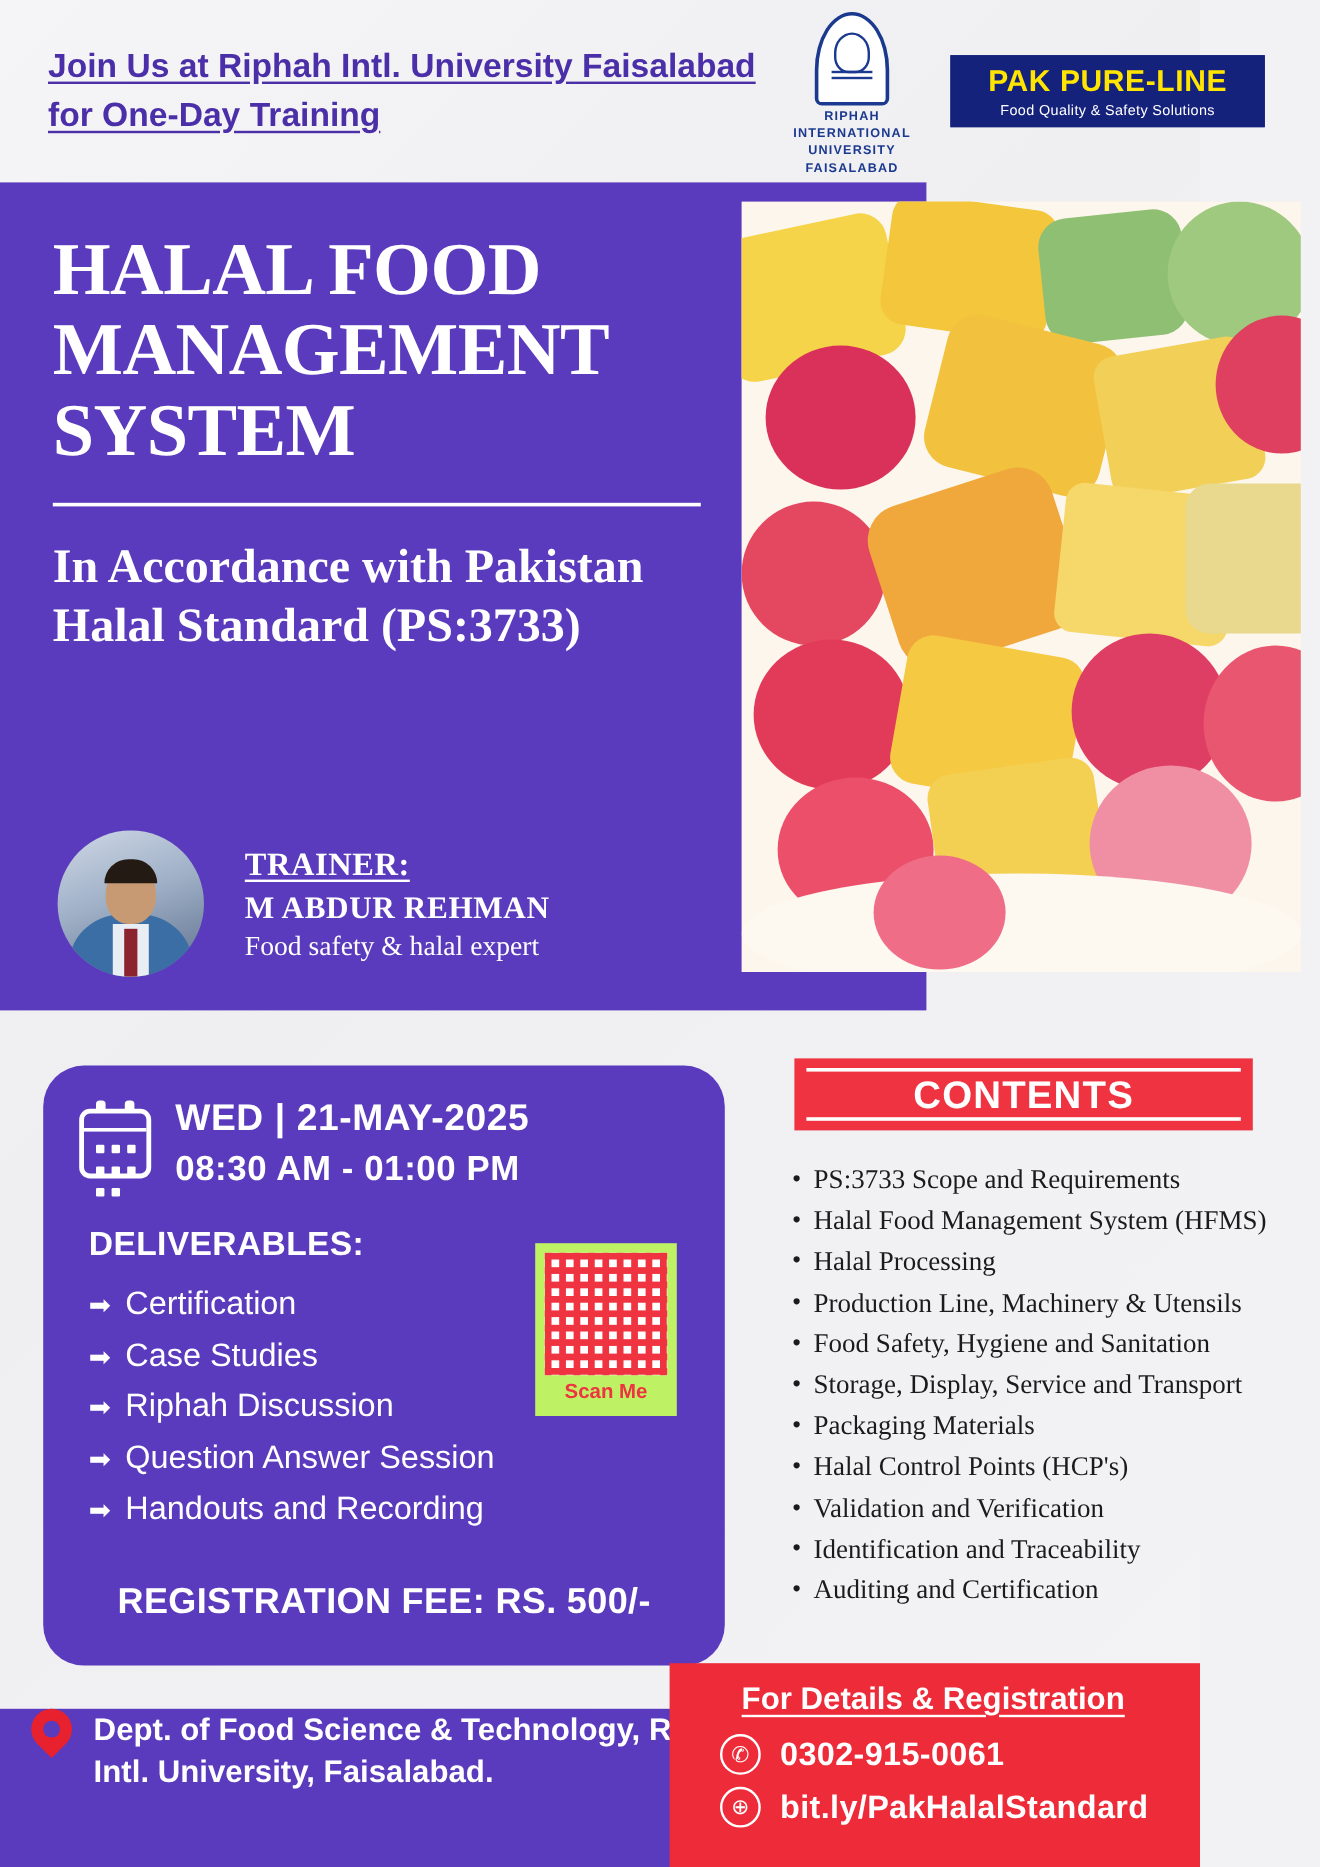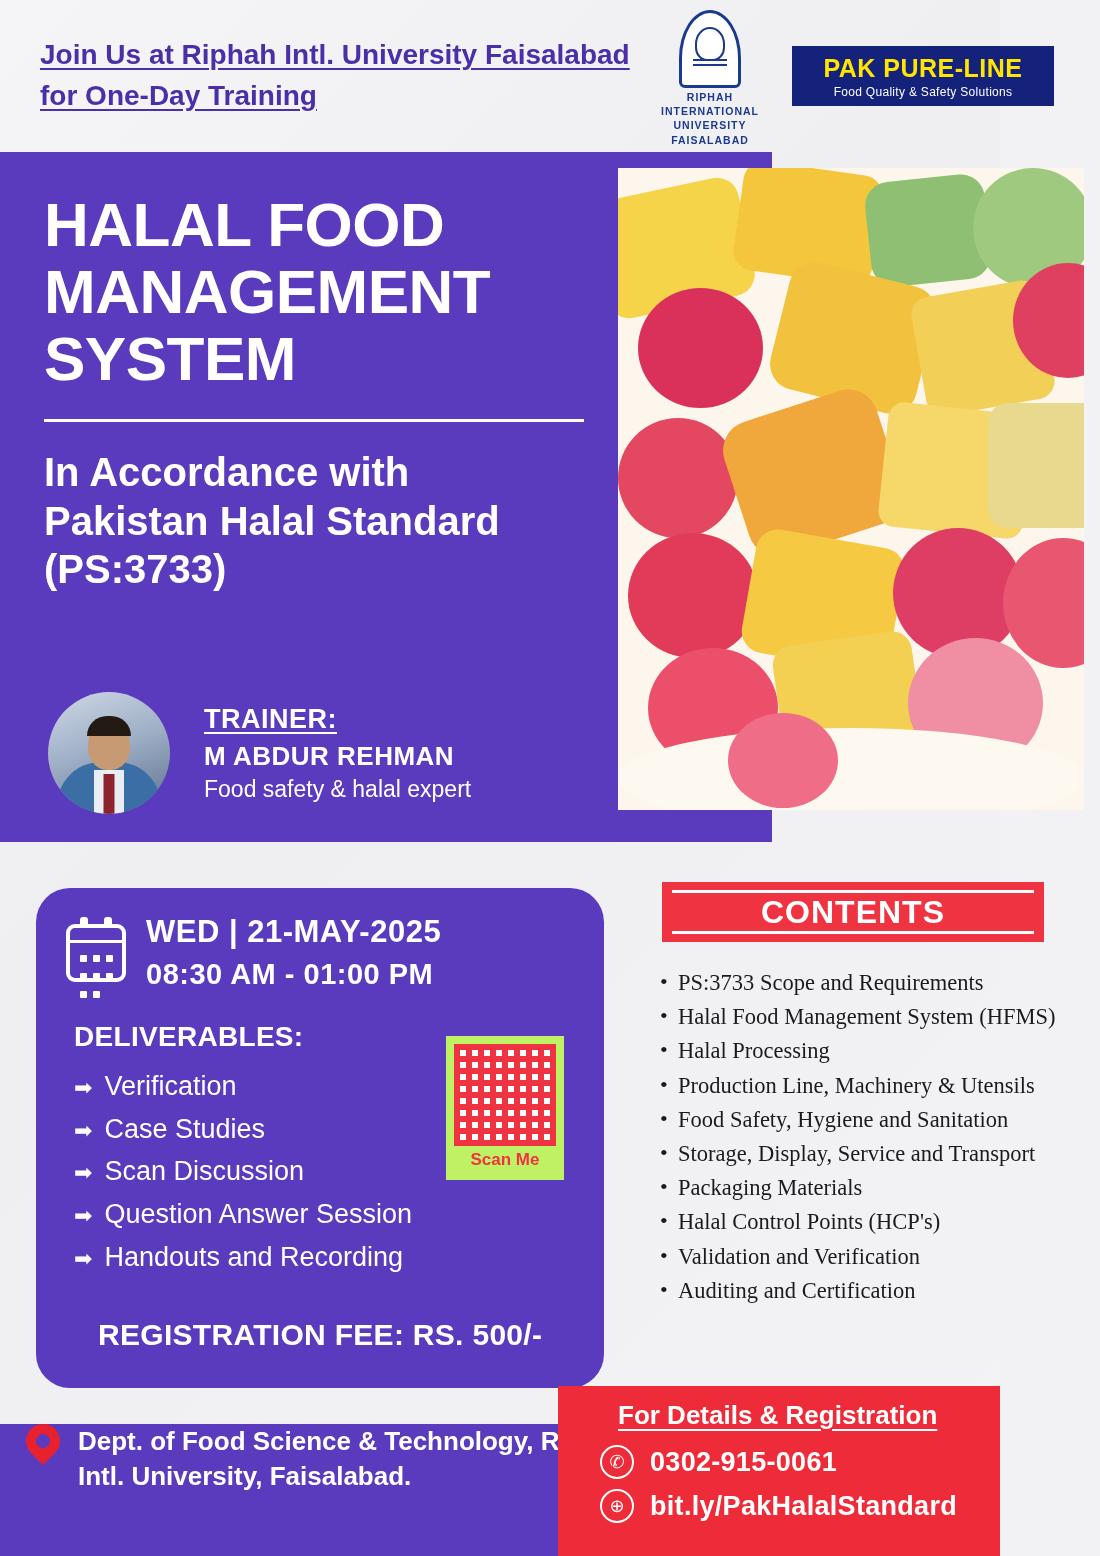--- a/index.html
+++ b/index.html
@@ -63,20 +63,21 @@
     border: 1px solid #15227c;
   }
   .pak-logo .l1 { color: #ffe500; font-size: 25px; font-weight: bold; letter-spacing: .5px; }
   .pak-logo .l2 { color: #ffffff; font-size: 12px; letter-spacing: .3px; margin-top: 2px; }
 
   
   .hero {
     position: absolute; top: 152px; left: 0;
     width: 772px; height: 690px;
     background: #5b3bbd;
+    font-family: Liberation Serif, serif;
   }
   .hero-title {
     margin: 40px 0 0 44px;
     width: 560px;
     color: #ffffff;
     font-size: 62px; font-weight: bold; line-height: 1.08;
     letter-spacing: -0.5px;
   }
   .hero-rule {
     margin: 26px 0 0 44px; width: 540px; height: 3px; background: #ffffff;
@@ -301,29 +302,29 @@
       <div>
         <div class="sched-date">WED | 21-MAY-2025</div>
         <div class="sched-time">08:30 AM - 01:00 PM</div>
       </div>
     </div>
 
     <div class="deliv-title">DELIVERABLES:</div>
     <ul class="deliv-list">
       <li>
           <span class="arrow">➡</span>
-          <span>Verification</span>
+          <span>Certification</span>
         </li>
       <li>
           <span class="arrow">➡</span>
           <span>Case Studies</span>
         </li>
       <li>
           <span class="arrow">➡</span>
-          <span>Scan Discussion</span>
+          <span>Riphah Discussion</span>
         </li>
       <li>
           <span class="arrow">➡</span>
           <span>Question Answer Session</span>
         </li>
       <li>
           <span class="arrow">➡</span>
           <span>Handouts and Recording</span>
         </li>
     </ul>
@@ -340,20 +341,21 @@
   <ul class="contents-list">
     <li>PS:3733 Scope and Requirements</li>
     <li>Halal Food Management System (HFMS)</li>
     <li>Halal Processing</li>
     <li>Production Line, Machinery &amp; Utensils</li>
     <li>Food Safety, Hygiene and Sanitation</li>
     <li>Storage, Display, Service and Transport</li>
     <li>Packaging Materials</li>
     <li>Halal Control Points (HCP's)</li>
     <li>Validation and Verification</li>
+    <li>Identification and Traceability</li>
     <li>Auditing and Certification</li>
   </ul>
 
   <div class="footer-left">
     <div class="pin"></div>
     <div class="footer-addr">Dept. of Food Science &amp; Technology, Riphah Intl. University, Faisalabad.</div>
   </div>
 
   <div class="footer-right">
     <div class="title">For Details &amp; Registration</div>

